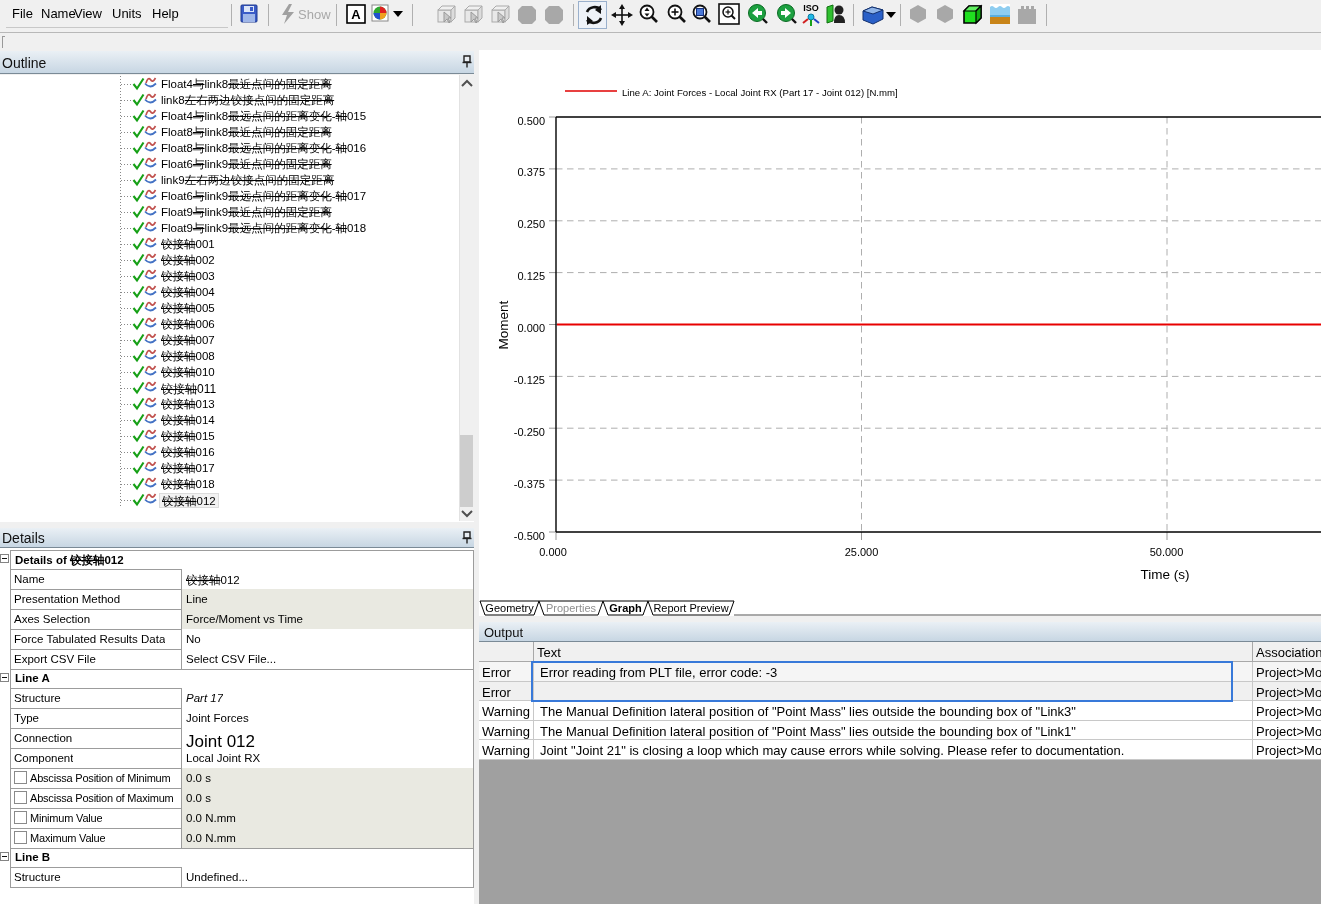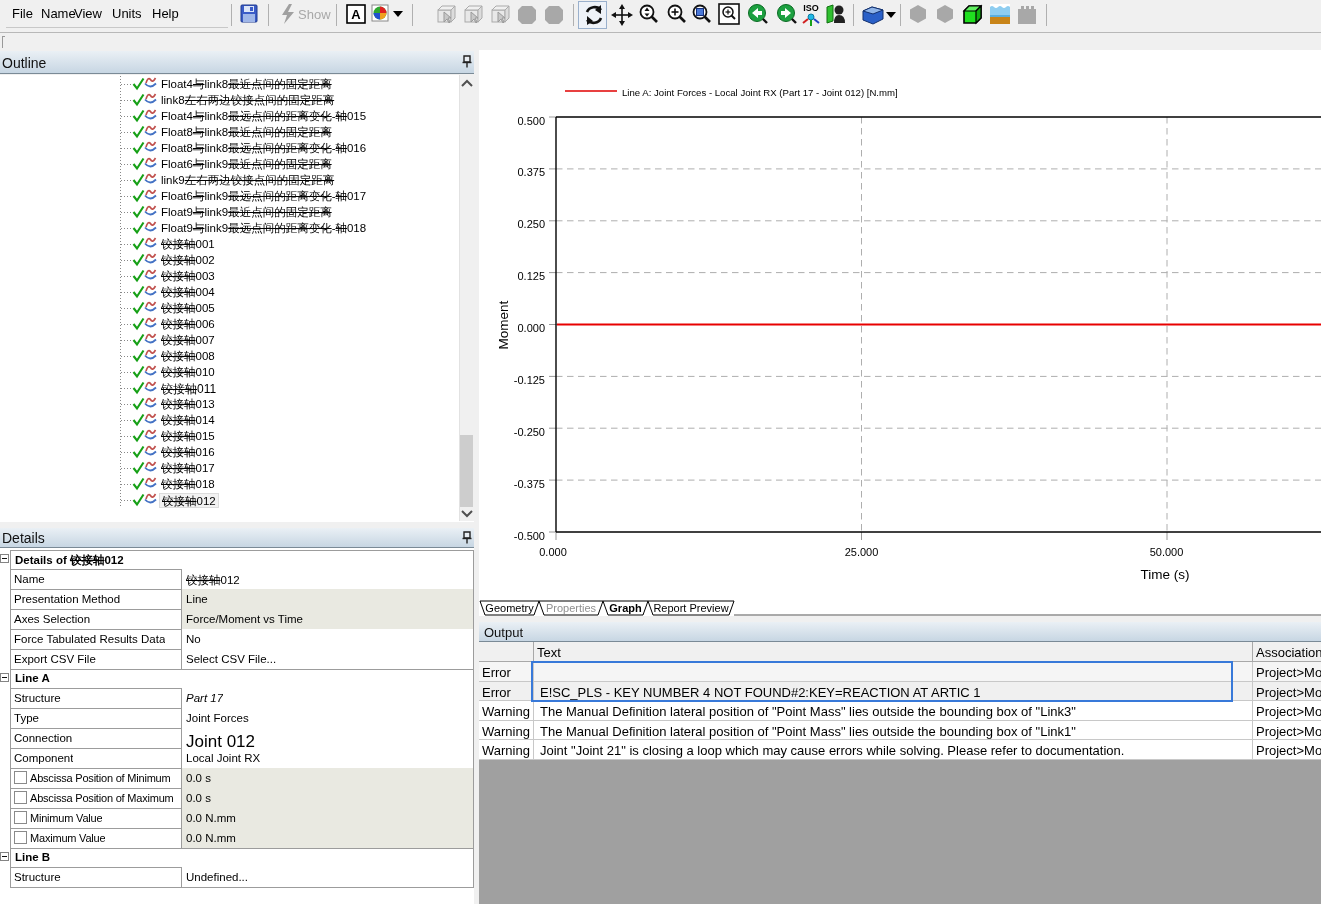--- a/index.html
+++ b/index.html
@@ -223,27 +223,27 @@
     <span style="left:6px;top:3px;">Output</span>
   </div>
 <div class="abs" style="left:478px;top:642px;width:843px;height:20px;background:#f0f0f0;border-bottom:1px solid #a8a8a8;">
 <div class="cell" style="left:59px;top:3px;font-size:13px;">Text</div>
 <div class="cell" style="left:778px;top:3px;font-size:13px;">Association</div>
 <div class="abs" style="left:55px;top:0;width:1px;height:20px;background:#a8a8a8;"></div>
 <div class="abs" style="left:774px;top:0;width:1px;height:20px;background:#a8a8a8;"></div>
 </div>
 <div class="abs" style="left:478px;top:662.0px;width:843px;height:19.5px;background:#f5f5f5;border-bottom:1px solid #c8c8c8;">
 <div class="cell" style="left:4px;top:3px;width:51px;font-size:13px;">Error</div>
+<div class="cell" style="left:62px;top:3px;width:708px;font-size:13px;"> Error reading from PLT file, error code: -3</div>
 <div class="cell" style="left:778px;top:3px;font-size:13px;">Project&gt;Model</div>
 <div class="abs" style="left:55px;top:0;width:1px;height:19.5px;background:#c8c8c8;"></div>
 <div class="abs" style="left:774px;top:0;width:1px;height:19.5px;background:#c8c8c8;"></div>
 </div>
 <div class="abs" style="left:478px;top:681.5px;width:843px;height:19.5px;background:#f0f0f0;border-bottom:1px solid #c8c8c8;">
 <div class="cell" style="left:4px;top:3px;width:51px;font-size:13px;">Error</div>
-<div class="cell" style="left:62px;top:3px;width:708px;font-size:13px;">E!SC_PLS - KEY NUMBER 4 NOT FOUND#2:KEY=REACTION AT ARTIC 1</div>
 <div class="cell" style="left:778px;top:3px;font-size:13px;">Project&gt;Model</div>
 <div class="abs" style="left:55px;top:0;width:1px;height:19.5px;background:#c8c8c8;"></div>
 <div class="abs" style="left:774px;top:0;width:1px;height:19.5px;background:#c8c8c8;"></div>
 </div>
 <div class="abs" style="left:478px;top:701.0px;width:843px;height:19.5px;background:#fff;border-bottom:1px solid #c8c8c8;">
 <div class="cell" style="left:4px;top:3px;width:51px;font-size:13px;">Warning</div>
 <div class="cell" style="left:62px;top:3px;width:708px;font-size:13px;">The Manual Definition lateral position of "Point Mass" lies outside the bounding box of "Link3"</div>
 <div class="cell" style="left:778px;top:3px;font-size:13px;">Project&gt;Model</div>
 <div class="abs" style="left:55px;top:0;width:1px;height:19.5px;background:#c8c8c8;"></div>
 <div class="abs" style="left:774px;top:0;width:1px;height:19.5px;background:#c8c8c8;"></div>

